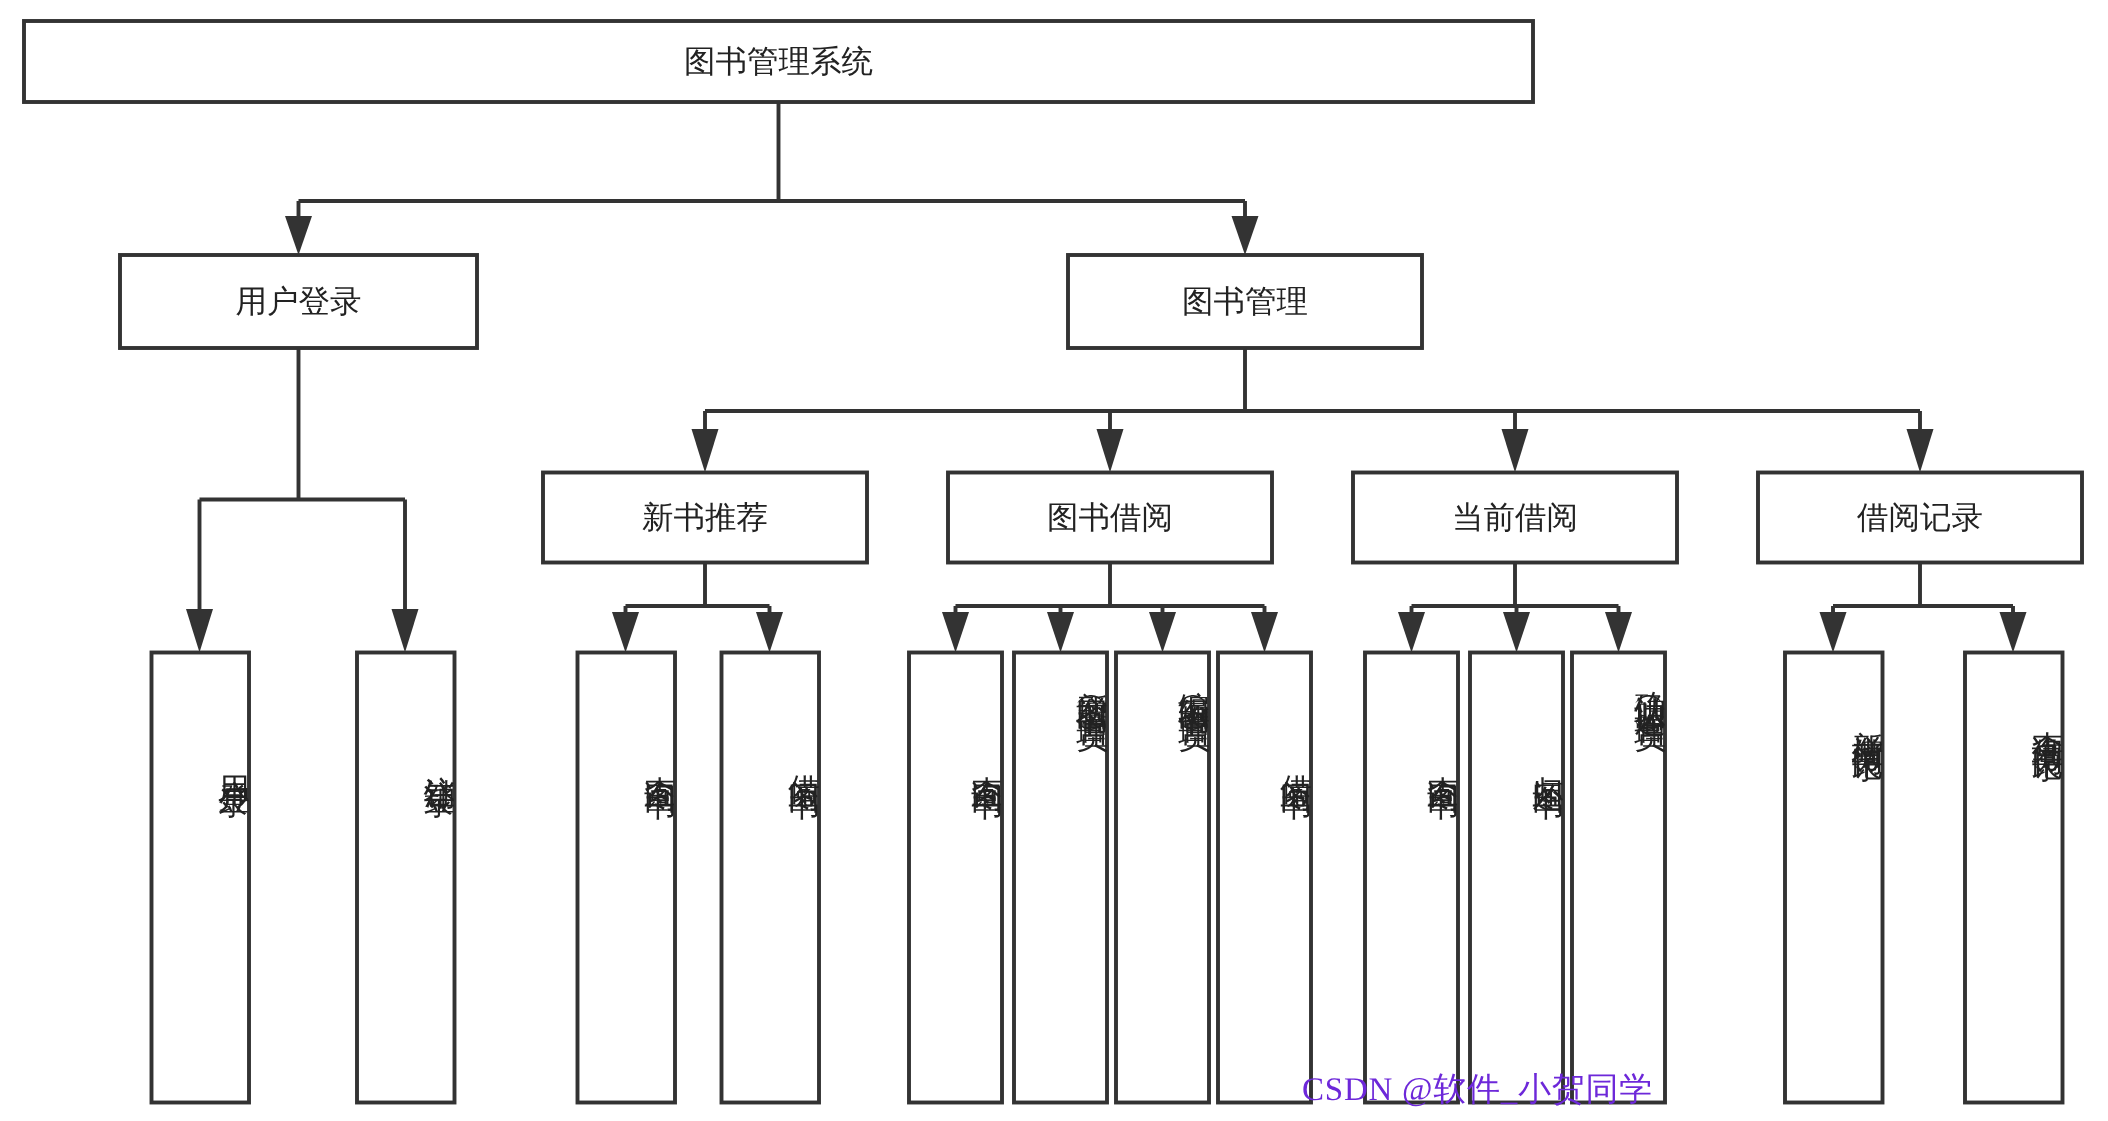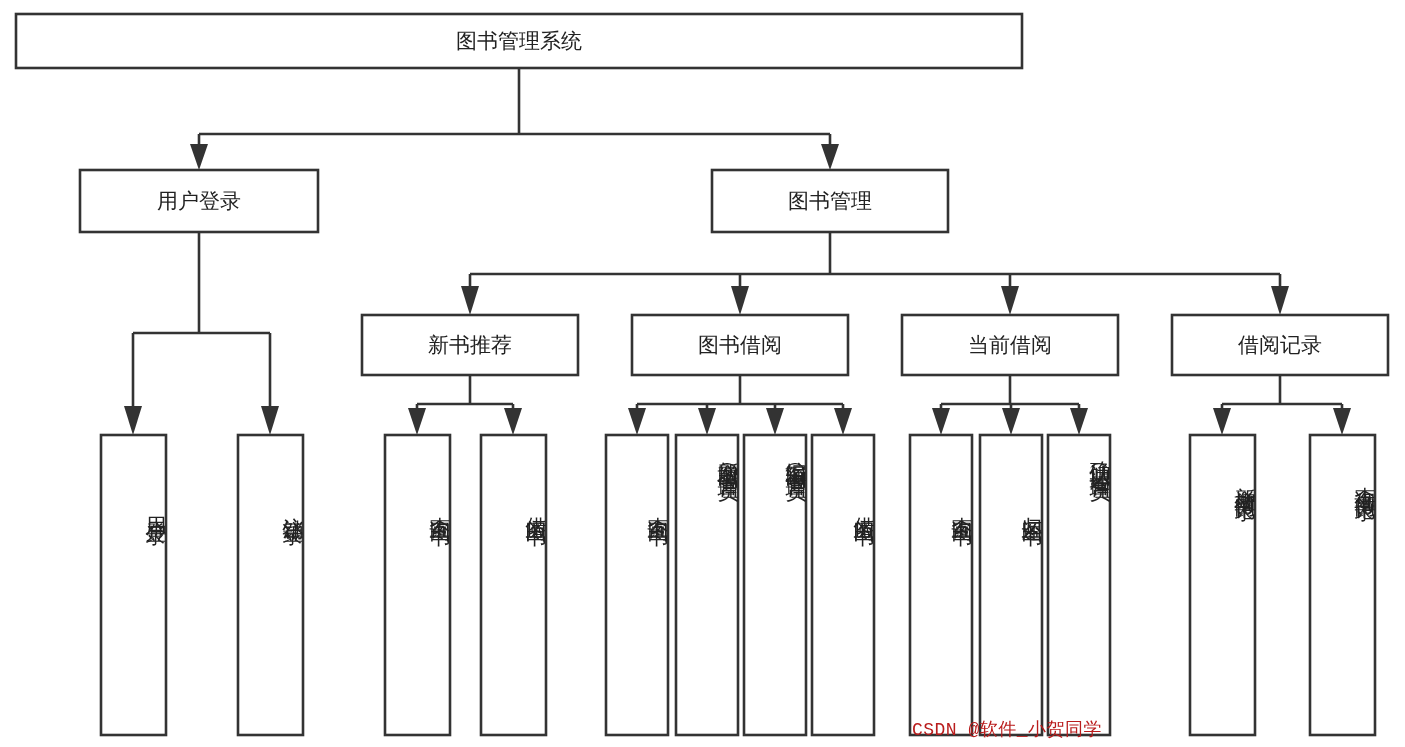--- a/index.html
+++ b/index.html
@@ -58,23 +58,23 @@
     letter-spacing: 3px;
     line-height: 1;
     text-align: center;
     white-space: nowrap;
     pointer-events: none;
   }
   .watermark {
     position: absolute;
     right: 8px;
     bottom: 6px;
-    font-family: Liberation Mono, monospace;
-    font-size: 18px;
-    color: #b91c1c;
+    font-family: Liberation Serif, serif;
+    font-size: 22px;
+    color: #6d28d9;
     letter-spacing: 0.5px;
     white-space: nowrap;
   }
 </style>
 </head>
 <body>
 
 <div id="diagram-root">
 
   <svg class="diagram" viewBox="0 0 1405 747">

